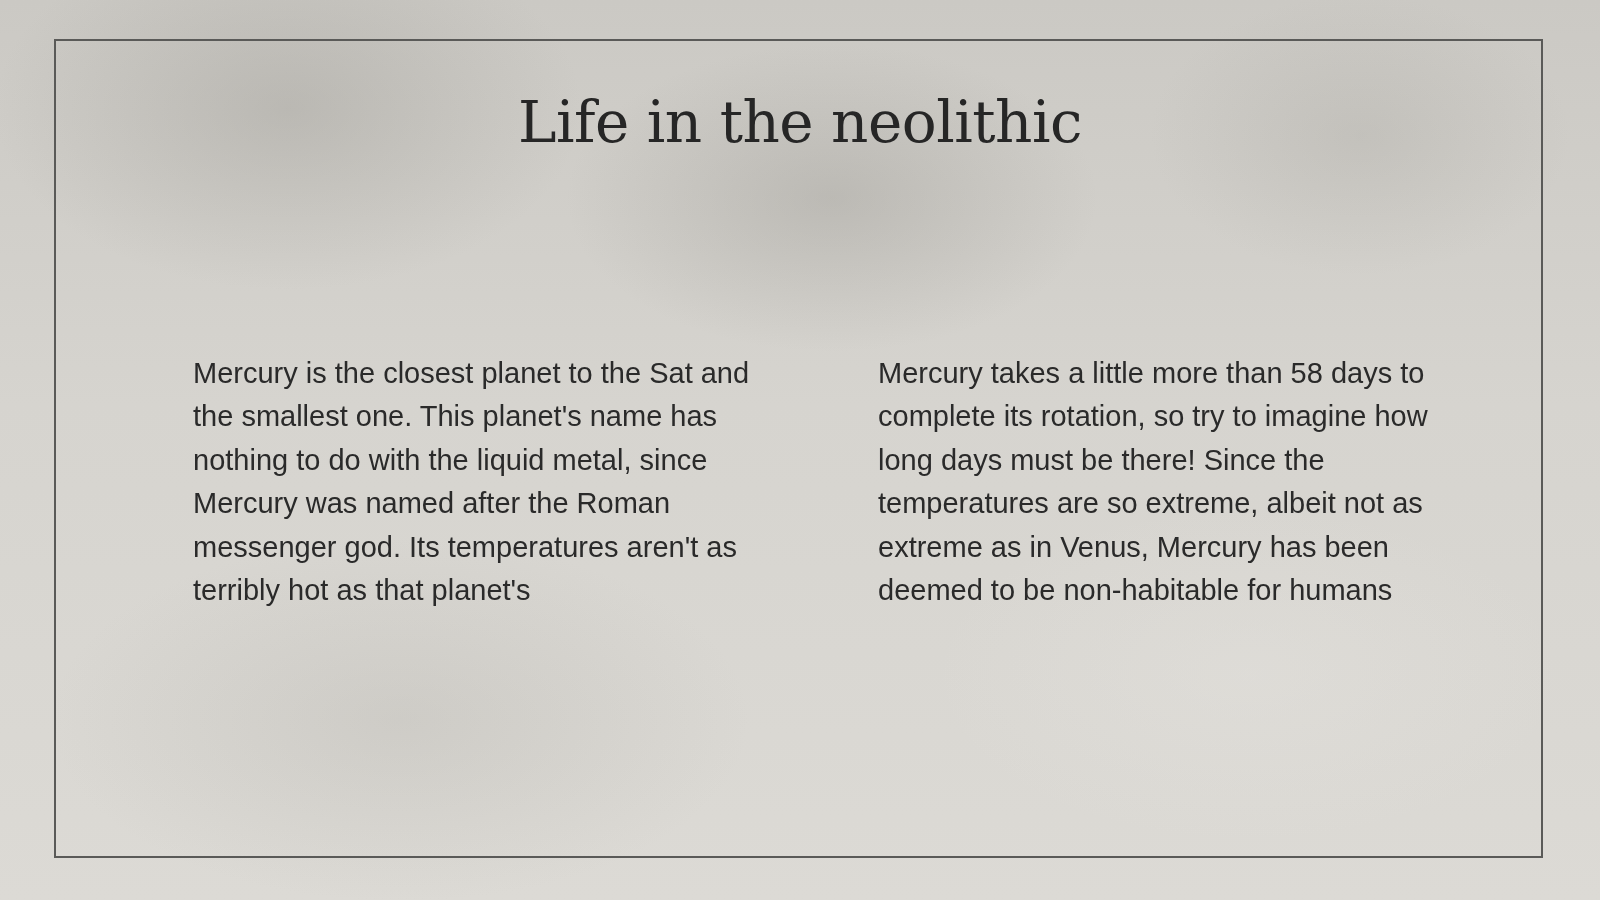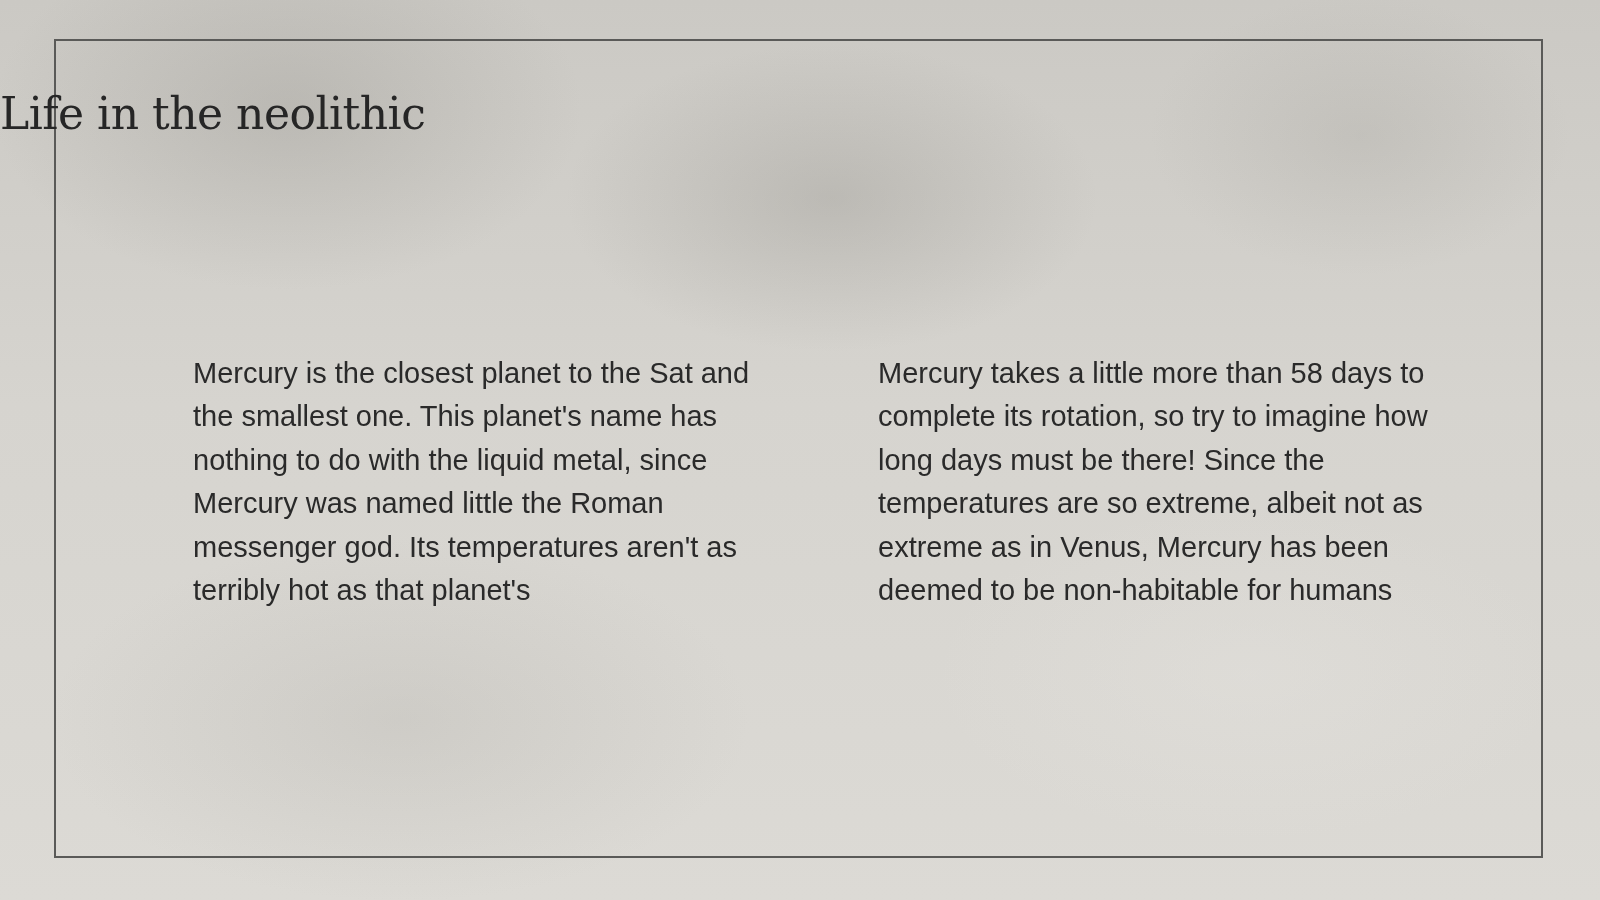--- a/index.html
+++ b/index.html
@@ -12,36 +12,36 @@
         radial-gradient(ellipse 300px 200px at 85% 15%, rgba(160,158,152,0.25), rgba(0,0,0,0) 70%),
         radial-gradient(ellipse 500px 260px at 25% 80%, rgba(170,168,162,0.25), rgba(0,0,0,0) 70%),
         radial-gradient(ellipse 450px 240px at 78% 75%, rgba(230,228,224,0.35), rgba(0,0,0,0) 70%),
         linear-gradient(180deg, #cbc9c4 0%, #d6d4cf 45%, #dcdad5 100%);
     }
     .frame {
       position: absolute; left: 54px; top: 39px; width: 1489px; height: 819px;
       border: 2px solid #5a5a58; box-sizing: border-box;
     }
     .title {
-      position: absolute; left: 0; right: 0; top: 88px; 
+      position: absolute; left: 0; right: 0; top: 88px; text-align: center;
       font-family: "DejaVu Serif", "Liberation Serif", serif;
-      font-size: 44px; color: #262626; margin: 0; font-weight: normal;
+      font-size: 58px; color: #262626; margin: 0; font-weight: normal;
       letter-spacing: -0.5px;
     }
     .col {
       position: absolute; top: 352px;
       font-family: "Liberation Sans", sans-serif;
       font-size: 29px; line-height: 43.4px; color: #2a2a2a; margin: 0;
     }
     .col-left { left: 193px; width: 560px; }
     .col-right { left: 878px; width: 570px; }
     .col b { font-weight: normal; }
   </style>
 </head>
 <body>
 
 <div class="frame"></div>
 
 <h1 class="title">Life in the neolithic</h1>
 
-<p class="col col-left"><span>Mercury is the closest planet to the Sat and the </span><b>smallest one</b><span>. This planet's name has nothing to do with the liquid metal, since Mercury was named little the Roman messenger god. Its temperatures aren't as terribly hot as that planet's</span></p>
+<p class="col col-left"><span>Mercury is the closest planet to the Sat and the </span><b>smallest one</b><span>. This planet's name has nothing to do with the liquid metal, since Mercury was named after the Roman messenger god. Its temperatures aren't as terribly hot as that planet's</span></p>
 
 <p class="col col-right"><span>Mercury takes a little more than 58 days to complete its rotation, so try to imagine how long days must be there! Since the </span><b>temperatures</b><span> are so extreme, albeit not as extreme as in Venus, Mercury has been deemed to be non-habitable for humans</span></p>
 
 </body></html>

